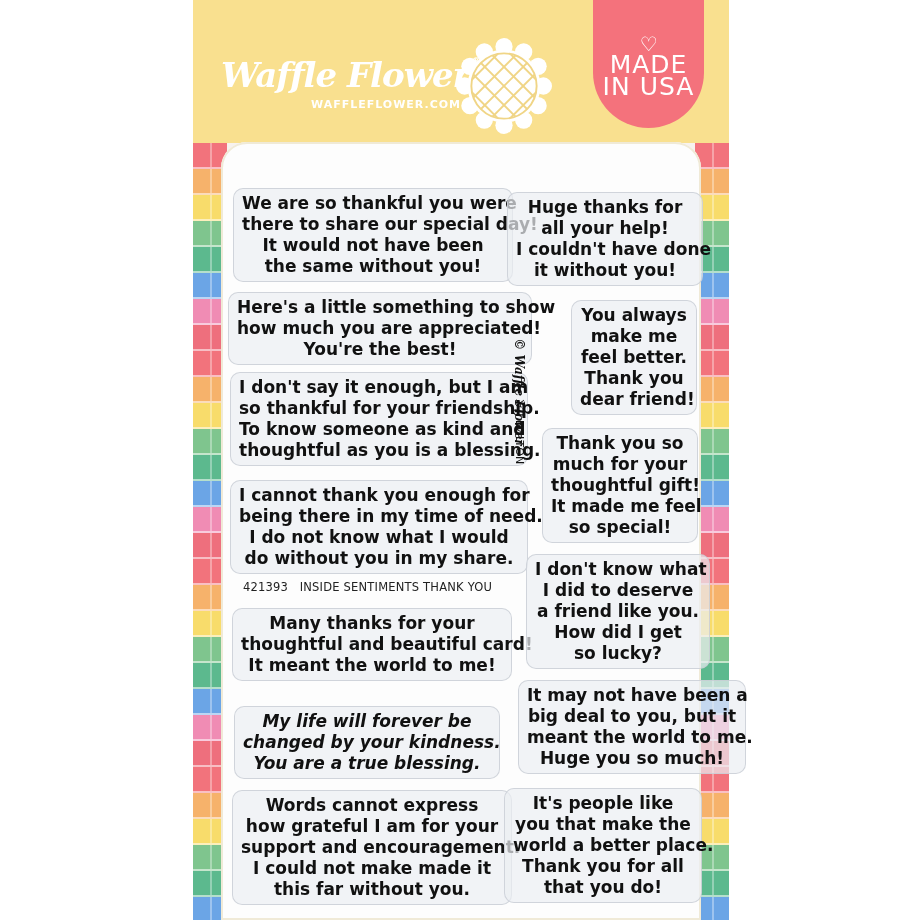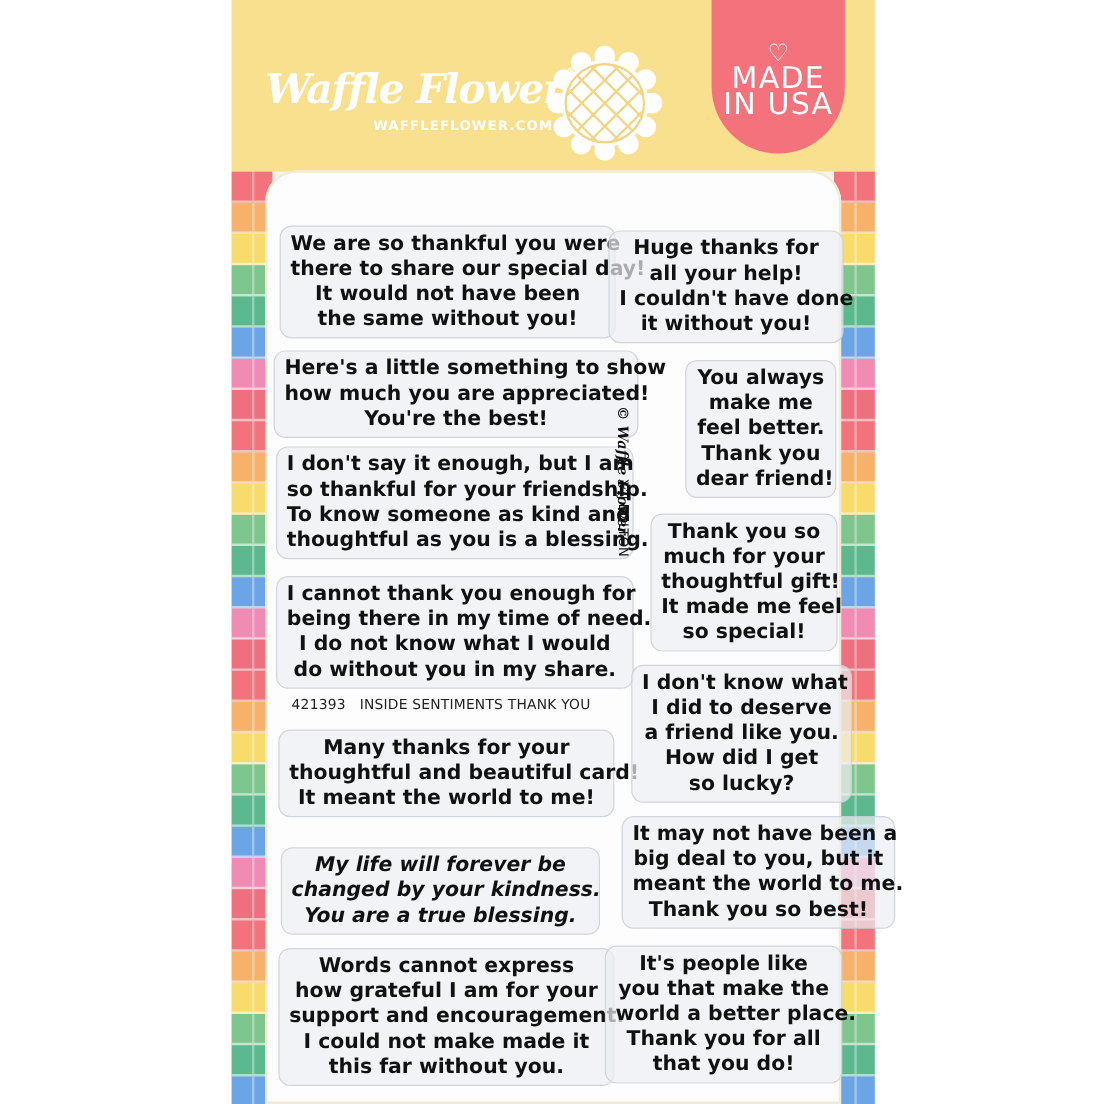--- a/index.html
+++ b/index.html
@@ -214,21 +214,21 @@
   <div>I don't know what</div>
   <div>I did to deserve</div>
   <div>a friend like you.</div>
   <div>How did I get</div>
   <div>so lucky?</div>
 </div>
 <div class="stamp" style="left:482px;top:680px;width:210px;margin-left:36px;">
   <div>It may not have been a</div>
   <div>big deal to you, but it</div>
   <div>meant the world to me.</div>
-  <div>Thank you so best!</div>
+  <div>Huge you so much!</div>
 </div>
 <div class="stamp" style="left:504px;top:788px;width:180px;">
   <div>It's people like</div>
   <div>you that make the</div>
   <div>world a better place.</div>
   <div>Thank you for all</div>
   <div>that you do!</div>
 </div>
 
 </body></html>

